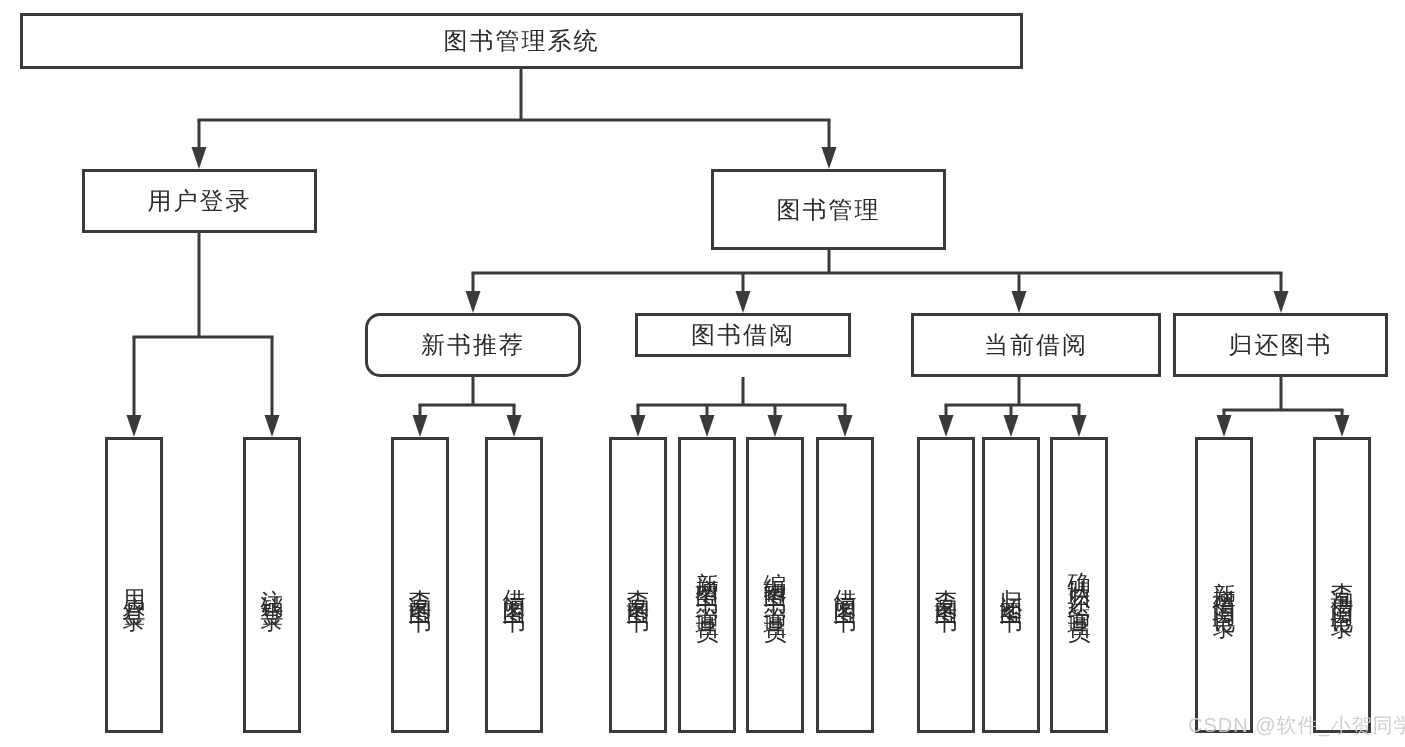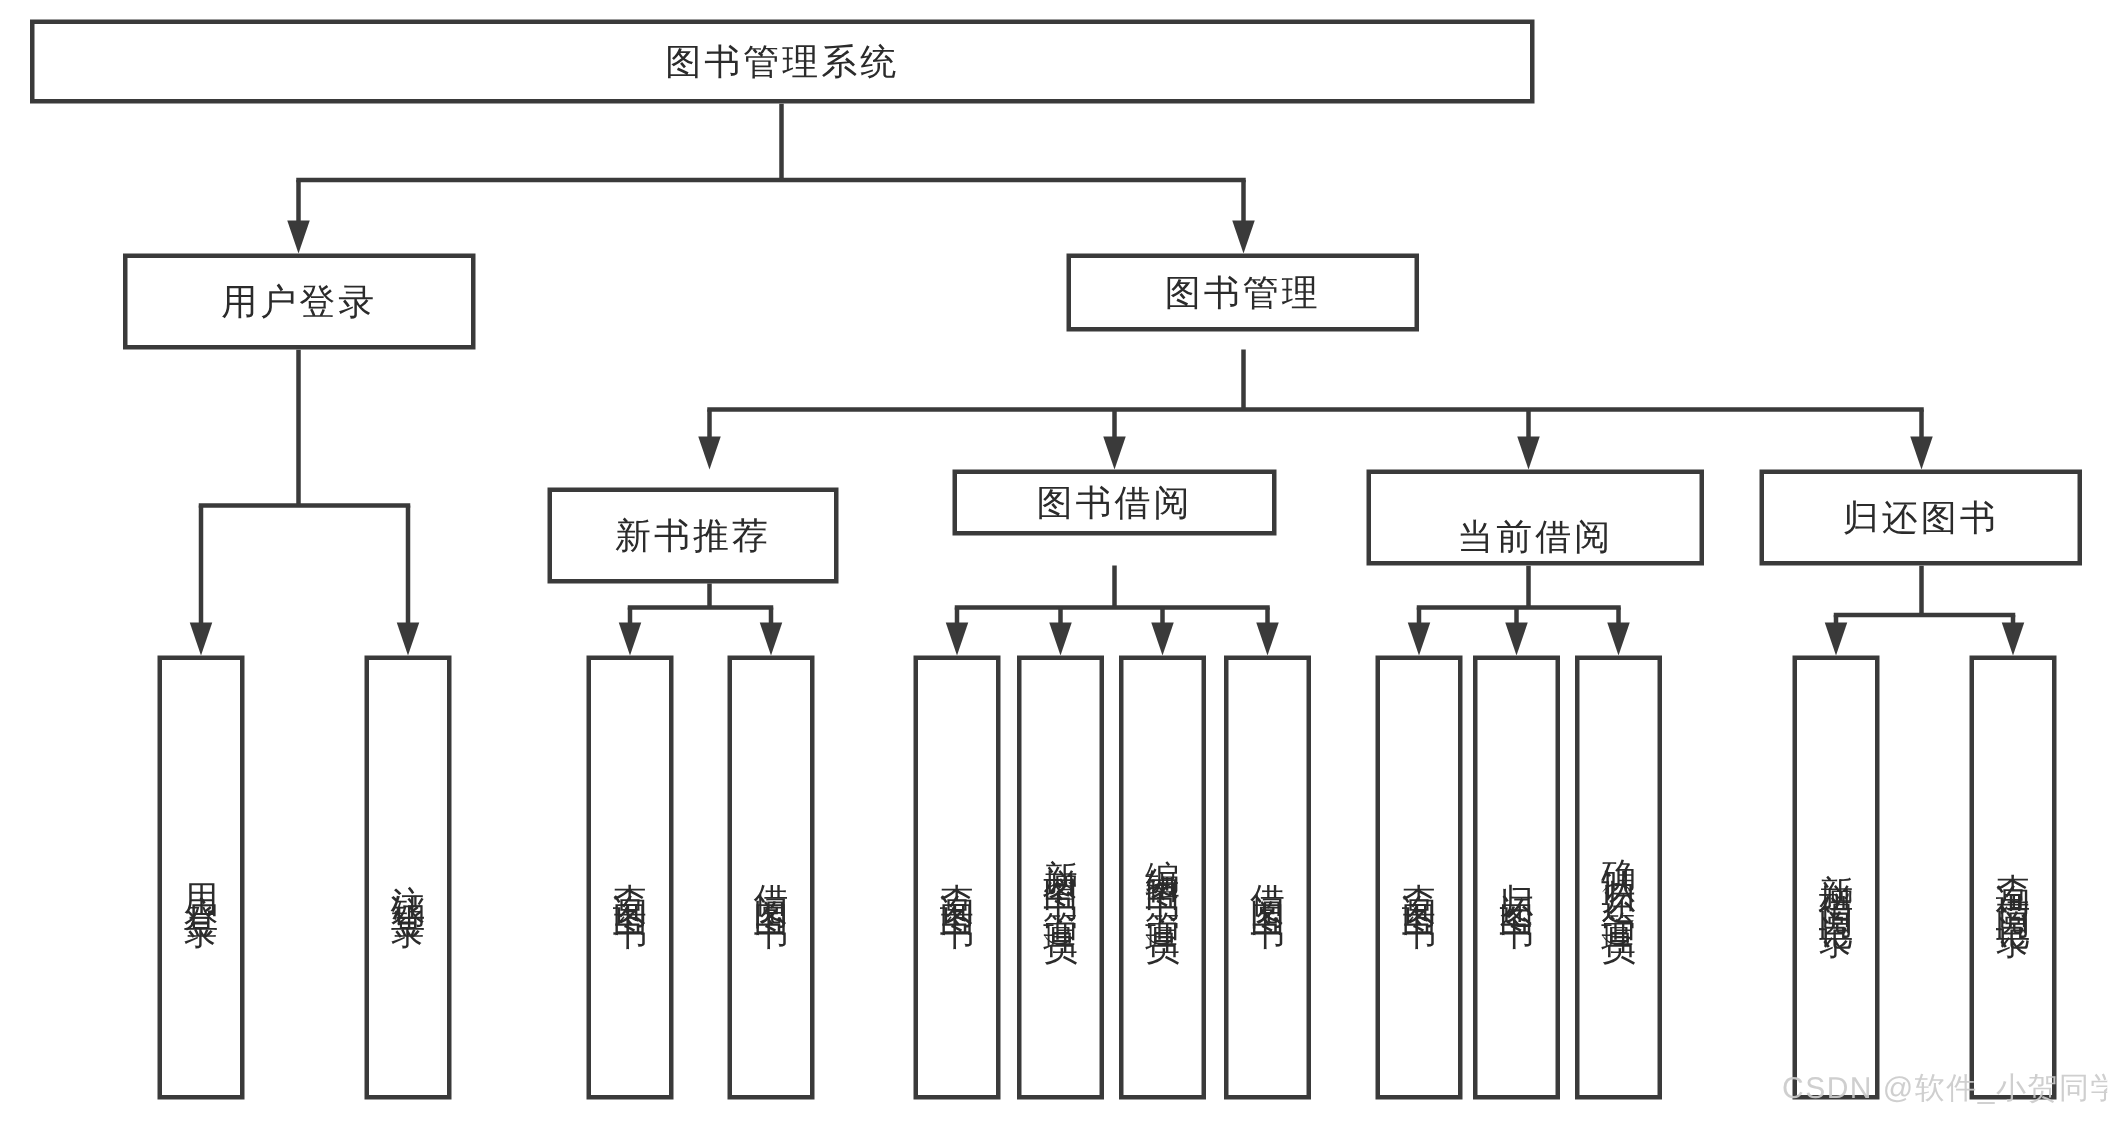--- a/index.html
+++ b/index.html
@@ -46,24 +46,24 @@
     writing-mode: vertical-rl;
     text-orientation: mixed;
     font-size: 23px;
     line-height: 1;
     letter-spacing: 7px;
     color: #2b2b2b;
   }
   
   .n-root  { left: 20px;   top: 13px;  width: 1003px; height: 56px; }
   .n-login { left: 82px;   top: 169px; width: 235px;  height: 64px; }
-  .n-mgmt  { left: 711px;  top: 169px; width: 235px;  height: 52px; justify-content: center; }
-  .n-rec   { left: 365px;  top: 325px; width: 194px;  height: 64px; }
+  .n-mgmt  { left: 711px;  top: 169px; width: 235px;  height: 81px; justify-content: center; }
+  .n-rec   { left: 365px;  top: 313px; width: 216px;  height: 64px; border-radius: 15px; }
   .n-bor   { left: 635px;  top: 313px; width: 216px;  height: 44px; }
-  .n-cur   { left: 911px;  top: 313px; width: 225px;  height: 64px; align-items: flex-end; }
+  .n-cur   { left: 911px;  top: 313px; width: 250px;  height: 64px; }
   .n-hist  { left: 1173px; top: 313px; width: 215px;  height: 64px; }
   
   .lf-a1 { left: 105px;  }
   .lf-a2 { left: 243px;  }
   .lf-b1 { left: 391px;  }
   .lf-b2 { left: 485px;  }
   .lf-c1 { left: 609px;  }
   .lf-c2 { left: 678px;  }
   .lf-c3 { left: 746px;  }
   .lf-c4 { left: 816px;  }

